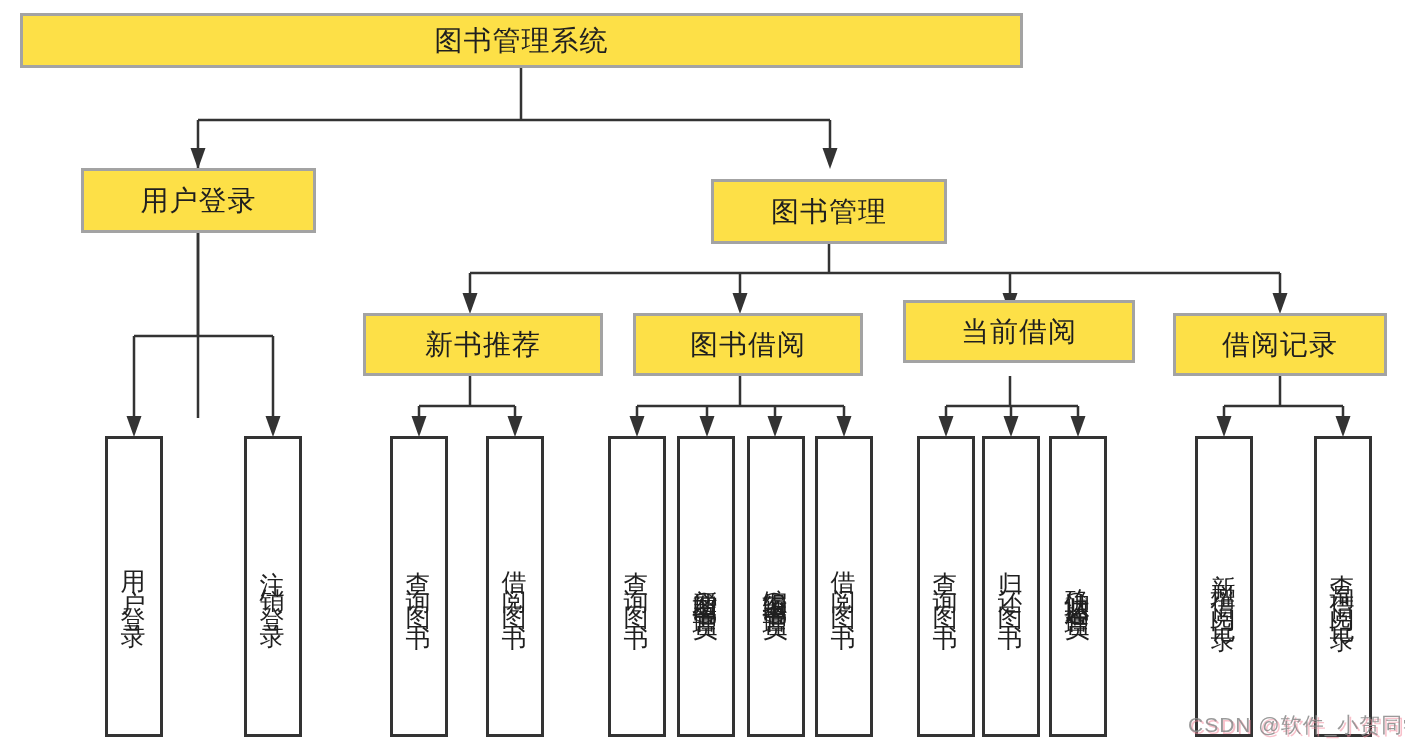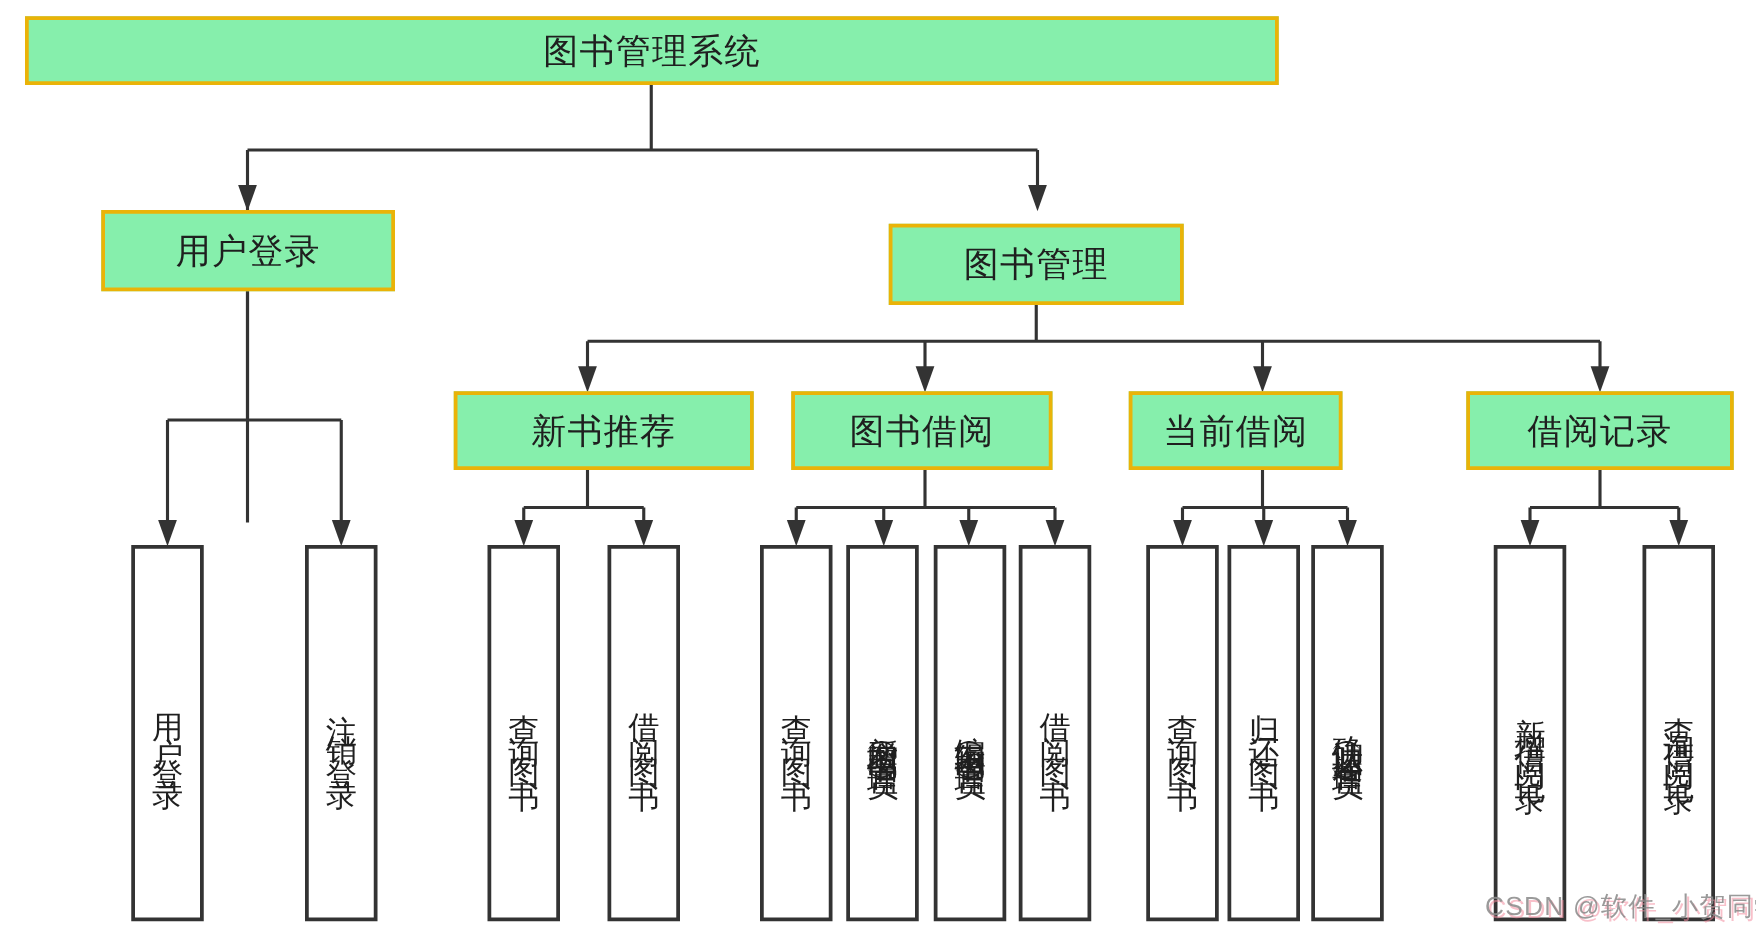--- a/index.html
+++ b/index.html
@@ -5,21 +5,21 @@
   html,body { margin:0; padding:0; background:#ffffff; }
   .canvas {
     position:relative; width:1405px; height:747px;
     background:#ffffff; overflow:hidden;
     font-family:"Liberation Sans", sans-serif;
     color:#1f1f1f;
   }
   .connector-layer { position:absolute; left:0; top:0; width:1405px; height:747px; }
   .node {
     position:absolute; box-sizing:border-box;
-    border:3px solid #eab308; background:#86efac;
+    border:3px solid #a3a3a3; background:#fde047;
     display:flex; align-items:center; justify-content:center;
     font-size:28px; letter-spacing:1px; color:#1f1f1f;
   }
   .vnode {
     position:absolute; box-sizing:border-box;
     border:3px solid #333333; background:#ffffff;
     top:436px; height:301px; width:58px;
     display:flex; align-items:center; justify-content:center;
     writing-mode:vertical-rl; font-size:25px; color:#1f1f1f;
   }
@@ -74,22 +74,22 @@
       <polygon points="1335.5,416 1350.5,416 1343,437"></polygon>
     </g>
   </svg>
 
   <div class="node" style="left:20px; top:13px; width:1003px; height:55px;">图书管理系统</div>
 
   <div class="node" style="left:81px; top:168px; width:235px; height:65px;">用户登录</div>
   <div class="node" style="left:711px; top:168px; width:236px; height:65px;margin-top:11px;">图书管理</div>
 
   <div class="node" style="left:363px; top:313px; width:240px; height:63px;">新书推荐</div>
-  <div class="node" style="left:633px; top:313px; width:209px; height:63px;">图书借阅</div>
-  <div class="node" style="left:903px; top:313px; width:171px; height:63px;">当前借阅</div>
+  <div class="node" style="left:633px; top:313px; width:230px; height:63px;">图书借阅</div>
+  <div class="node" style="left:903px; top:300px; width:232px; height:63px;">当前借阅</div>
   <div class="node" style="left:1173px; top:313px; width:214px; height:63px;">借阅记录</div>
 
   <div class="vnode v4" style="left:105px;">用户登录</div>
   <div class="vnode v4" style="left:244px;">注销登录</div>
 
   <div class="vnode v4" style="left:390px;">查询图书</div>
   <div class="vnode v4" style="left:486px;">借阅图书</div>
 
   <div class="vnode v4" style="left:608px;">查询图书</div>
   <div class="vnode v9" style="left:677px;">新增图书（管理员）</div>

